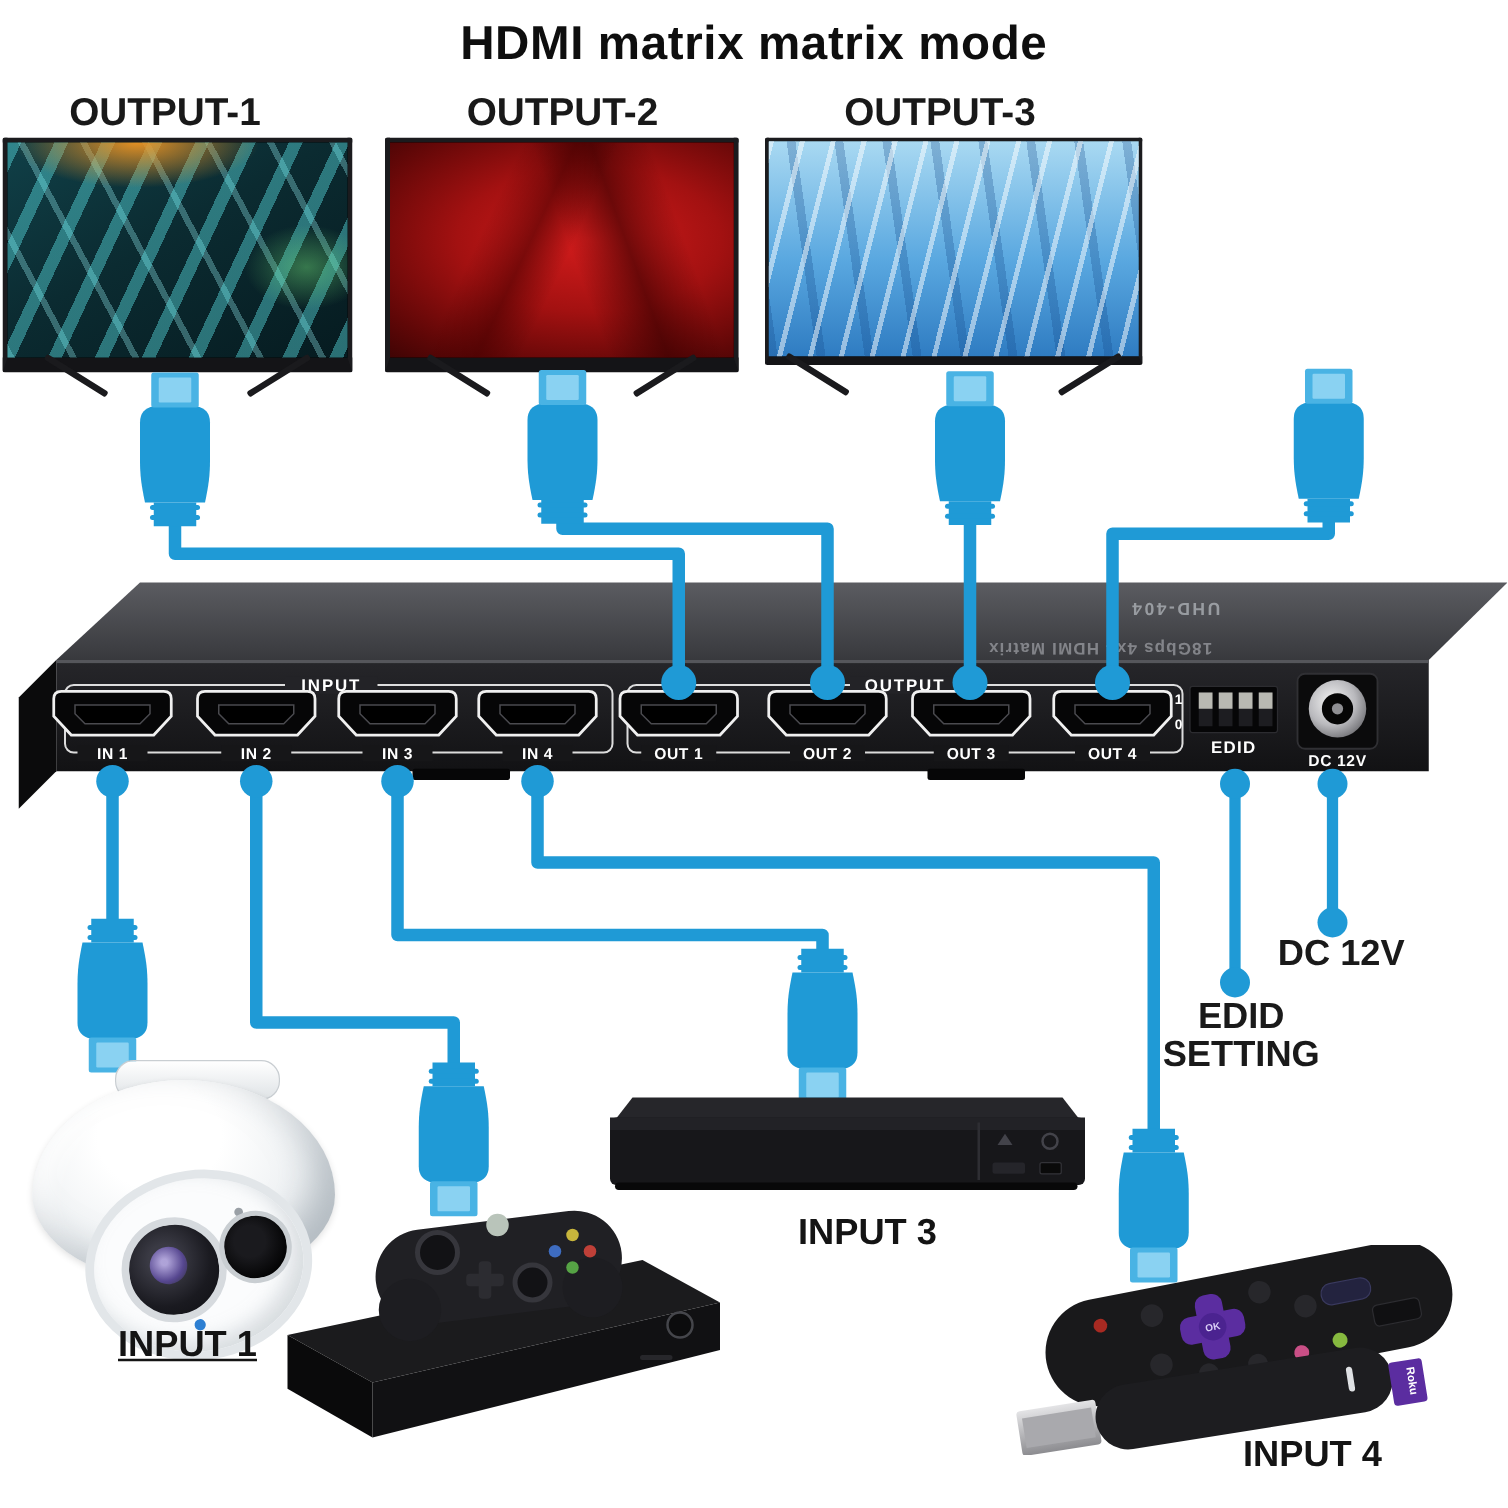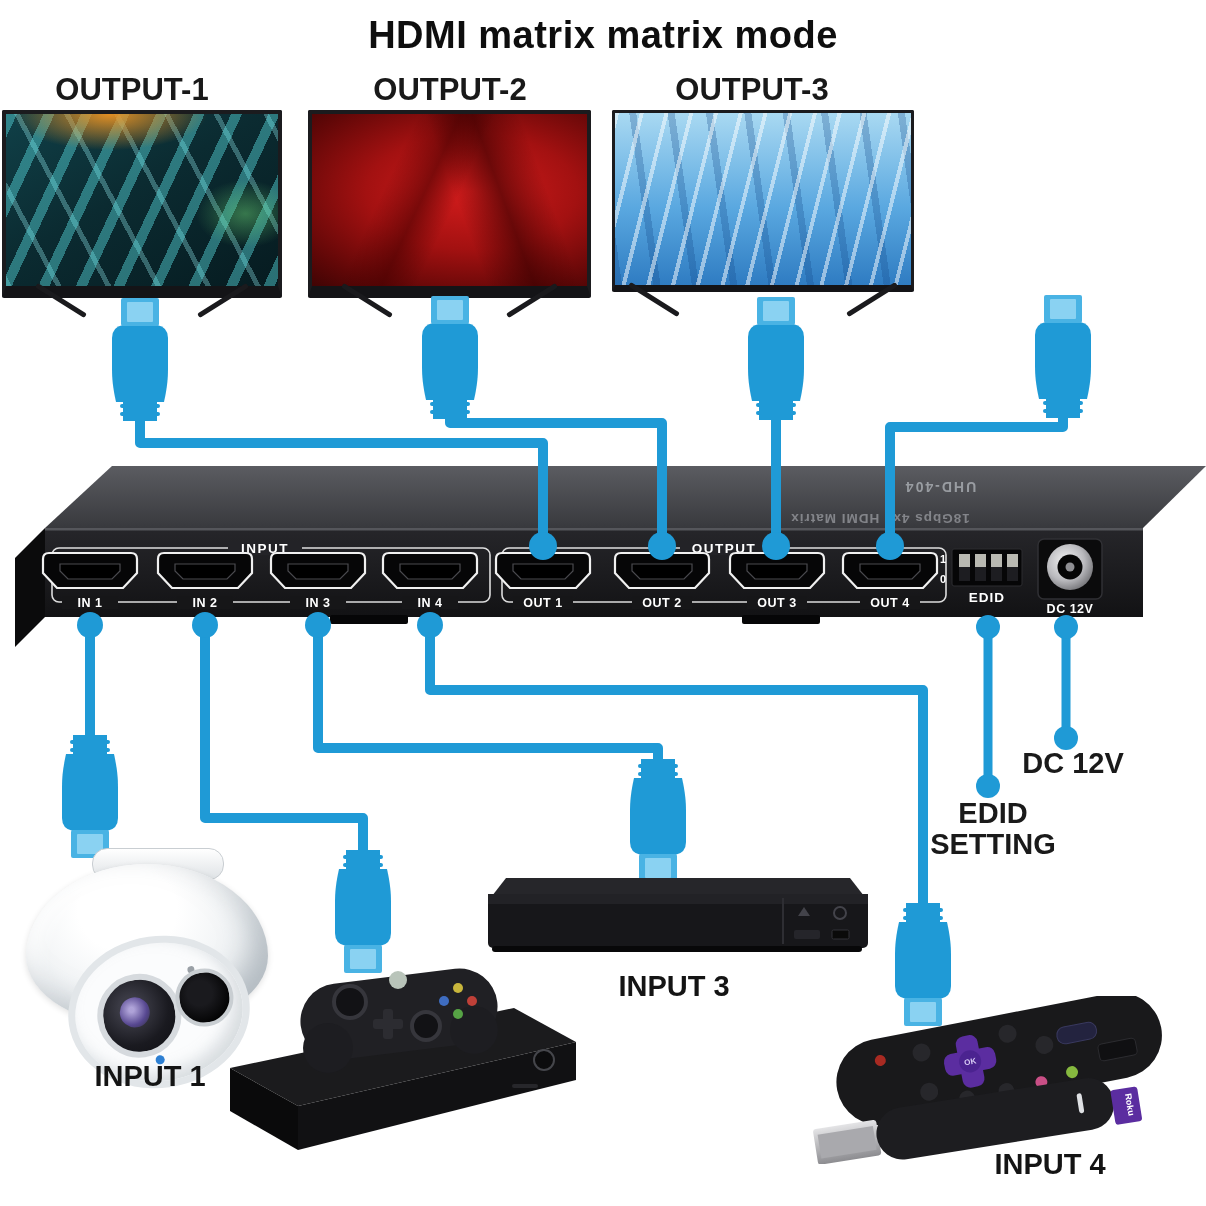--- a/index.html
+++ b/index.html
@@ -249,21 +249,21 @@
       <div class="cam-face">
         <div class="cam-hole"></div>
         <div class="cam-lens-big">
           <div class="cam-glint"></div>
         </div>
         <div class="cam-lens-sm"></div>
         <div class="cam-led"></div>
       </div>
     </div>
   </div>
-  <div class="in-label abs" style="left:40px;top:1060px;">INPUT 1</div>
+  <div class="in-label abs" style="left:40px;top:1060px;text-decoration:underline;">INPUT 1</div>
 
   <div class="abs" style="left:212px;top:966px;width:385px;height:200px;">
     <svg width="385" height="200" viewBox="0 0 385 200">
       <polygon points="18,102 302,42 364,76 86,140" fill="#1b1b1d"></polygon>
       <polygon points="18,102 86,140 86,184 18,145" fill="#0a0a0b"></polygon>
       <polygon points="86,140 364,76 364,114 86,184" fill="#111113"></polygon>
       <circle cx="332" cy="94" r="10" fill="#0c0c0d" stroke="#45464b" stroke-width="2"></circle>
       <rect x="300" y="118" width="26" height="4" rx="2" fill="#27272b"></rect>
       <g transform="translate(66,-6)">
         <rect x="22" y="16" width="198" height="76" rx="38" fill="#202024" transform="rotate(-7 121 54)"></rect>
@@ -290,21 +290,21 @@
       <rect x="6" y="22" width="380" height="54" rx="5" fill="#17171a"></rect>
       <rect x="6" y="22" width="380" height="10" fill="#222226"></rect>
       <rect x="10" y="74" width="370" height="6" rx="3" fill="#080809"></rect>
       <rect x="300" y="26" width="2" height="46" fill="#2e2e33"></rect>
       <polygon points="316,44 328,44 322,35" fill="#43434a"></polygon>
       <circle cx="358" cy="41" r="6" fill="none" stroke="#43434a" stroke-width="2"></circle>
       <rect x="312" y="58" width="26" height="9" rx="2" fill="#25252a"></rect>
       <rect x="350" y="58" width="17" height="9" rx="1.5" fill="#0a0a0a" stroke="#333338"></rect>
     </svg>
   </div>
-  <div class="in-label abs" style="left:564px;top:970px;">INPUT 3</div>
+  <div class="in-label abs" style="left:584px;top:970px;">INPUT 3</div>
 
   <div class="abs" style="left:798px;top:996px;width:400px;height:168px;">
     <svg width="400" height="168" viewBox="0 0 400 168">
       <g transform="rotate(-11 200 62)">
         <rect x="36" y="20" width="330" height="86" rx="43" fill="#19191b"></rect>
         <circle cx="84" cy="42" r="5.5" fill="#a82a22"></circle>
         <circle cx="126" cy="42" r="9" fill="#27272b"></circle>
         <circle cx="214" cy="40" r="9" fill="#27272b"></circle>
         <circle cx="248" cy="58" r="9" fill="#27272b"></circle>
         <circle cx="126" cy="82" r="9" fill="#27272b"></circle>

